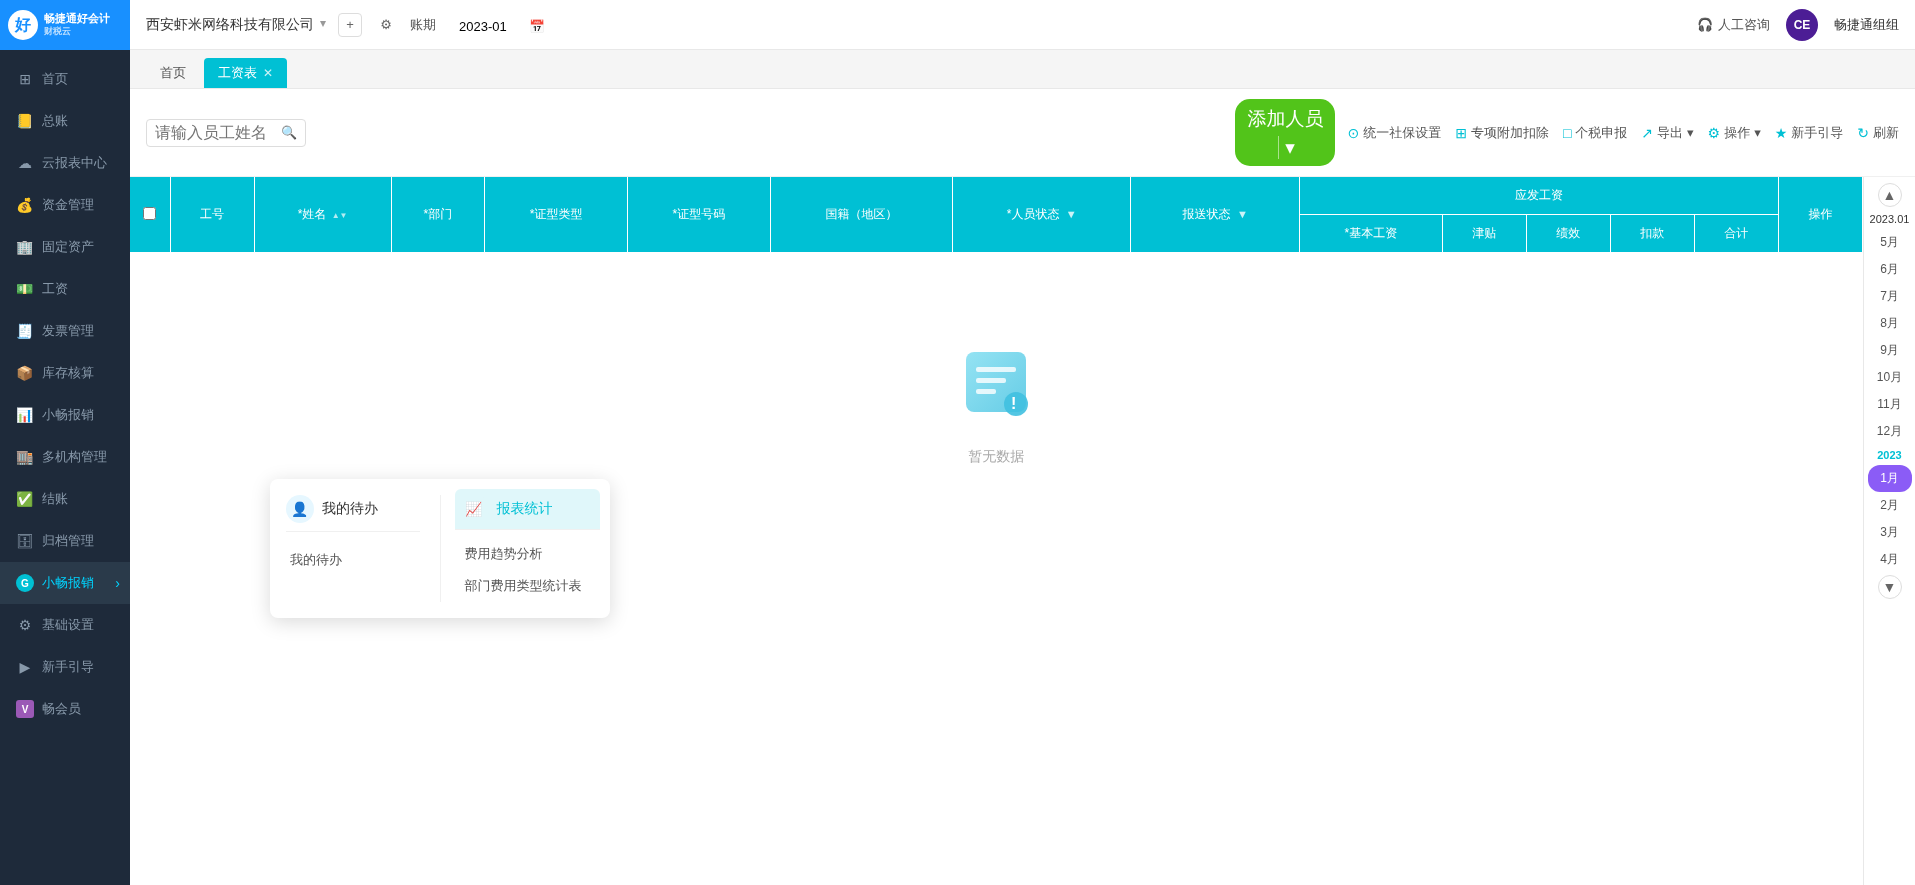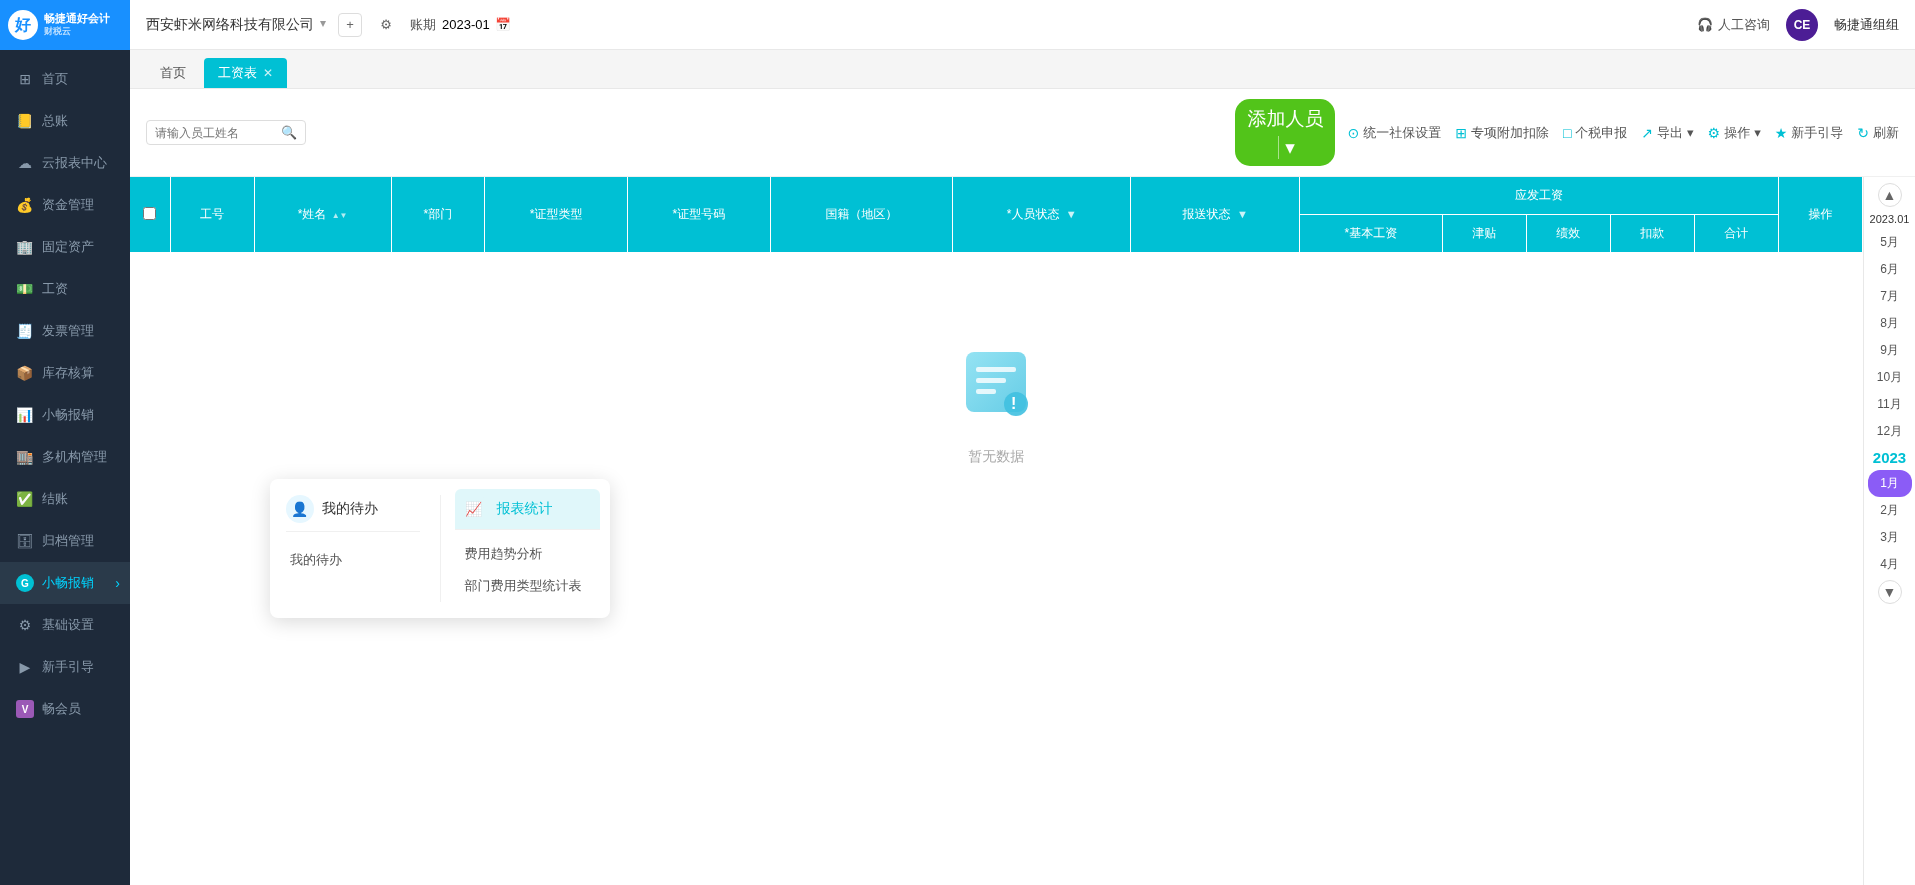--- a/index.html
+++ b/index.html
@@ -102,22 +102,22 @@
       width: 24px;
       height: 24px;
       display: flex;
       align-items: center;
       justify-content: center;
       cursor: pointer;
       color: #666;
     }
     .period-label {
       display: flex;
-      align-items: center;
-      gap: 6px;
+      align-items: flex-end;
+      gap: 23px;
       color: #555;
       font-size: 13px;
     }
     .period-value { font-size: 13px; color: #000000; }
     .header-right {
       margin-left: auto;
       display: flex;
       align-items: center;
       gap: 16px;
     }
@@ -198,21 +198,21 @@
       align-items: center;
       border: 1px solid #ddd;
       border-radius: 4px;
       padding: 4px 8px;
       gap: 6px;
       width: 160px;
     }
     .search-input {
       border: none;
       outline: none;
-      font-size: 12px;
+      font-size: 16px;
       color: #6d28d9;
       width: 120px;
       background: transparent;
     }
     .add-person-btn {
       background: #52c41a;
       color: white;
       border: none;
       border-radius: 15px;
       padding: 7px 12px;
@@ -653,21 +653,21 @@
         <div class="timeline-nav-btn">▲</div>
         <div class="timeline-year">2023.01</div>
         <div class="timeline-month">5月</div>
         <div class="timeline-month">6月</div>
         <div class="timeline-month">7月</div>
         <div class="timeline-month">8月</div>
         <div class="timeline-month">9月</div>
         <div class="timeline-month">10月</div>
         <div class="timeline-month">11月</div>
         <div class="timeline-month">12月</div>
-        <div style="font-size:15px;color:#00c0d4;font-weight:bold;padding:4px 0;text-align:center;">2023</div>
+        <div style="font-size:11px;color:#00c0d4;font-weight:bold;padding:4px 0;text-align:center;">2023</div>
         <div class="timeline-month active">1月</div>
         <div class="timeline-month">2月</div>
         <div class="timeline-month">3月</div>
         <div class="timeline-month">4月</div>
         <div class="timeline-nav-btn">▼</div>
       </div>
     </div>
 
     <div class="popup-menu">
       <div class="popup-cols">

